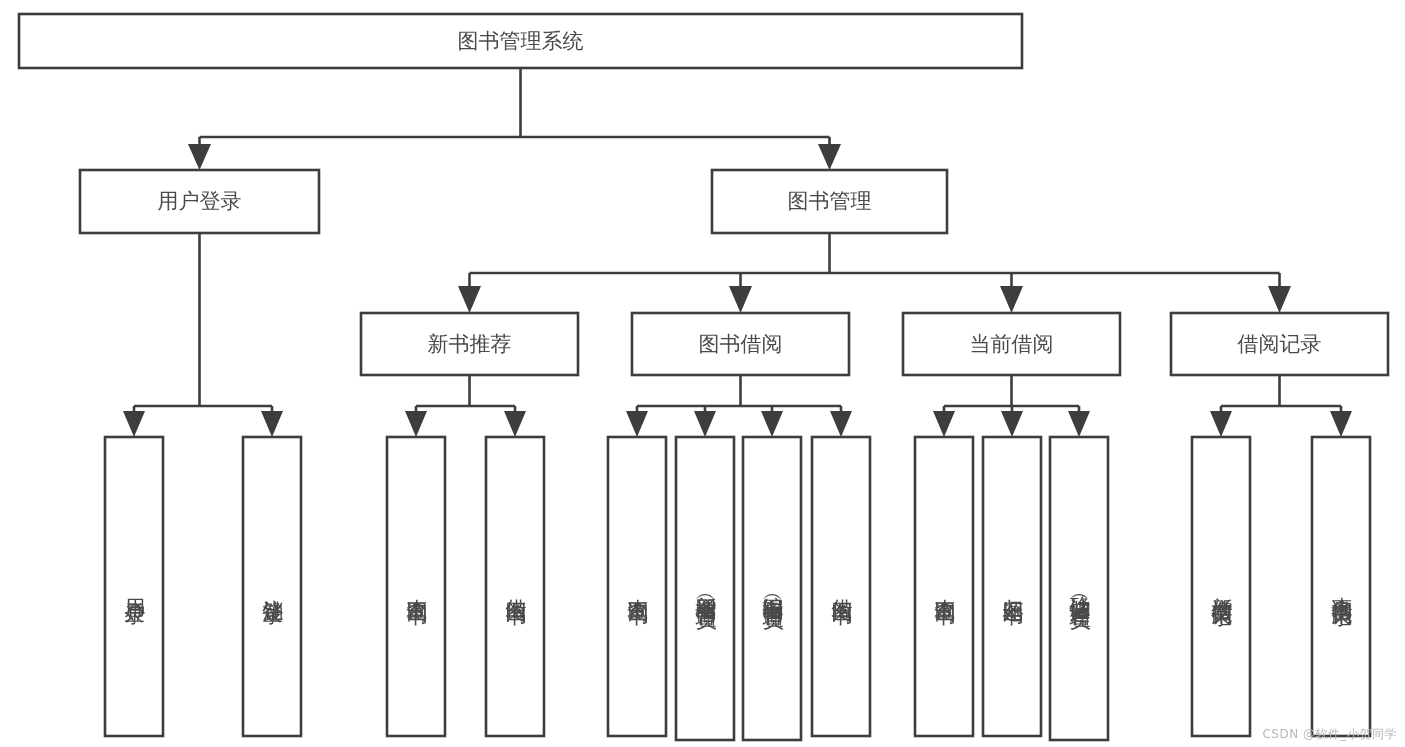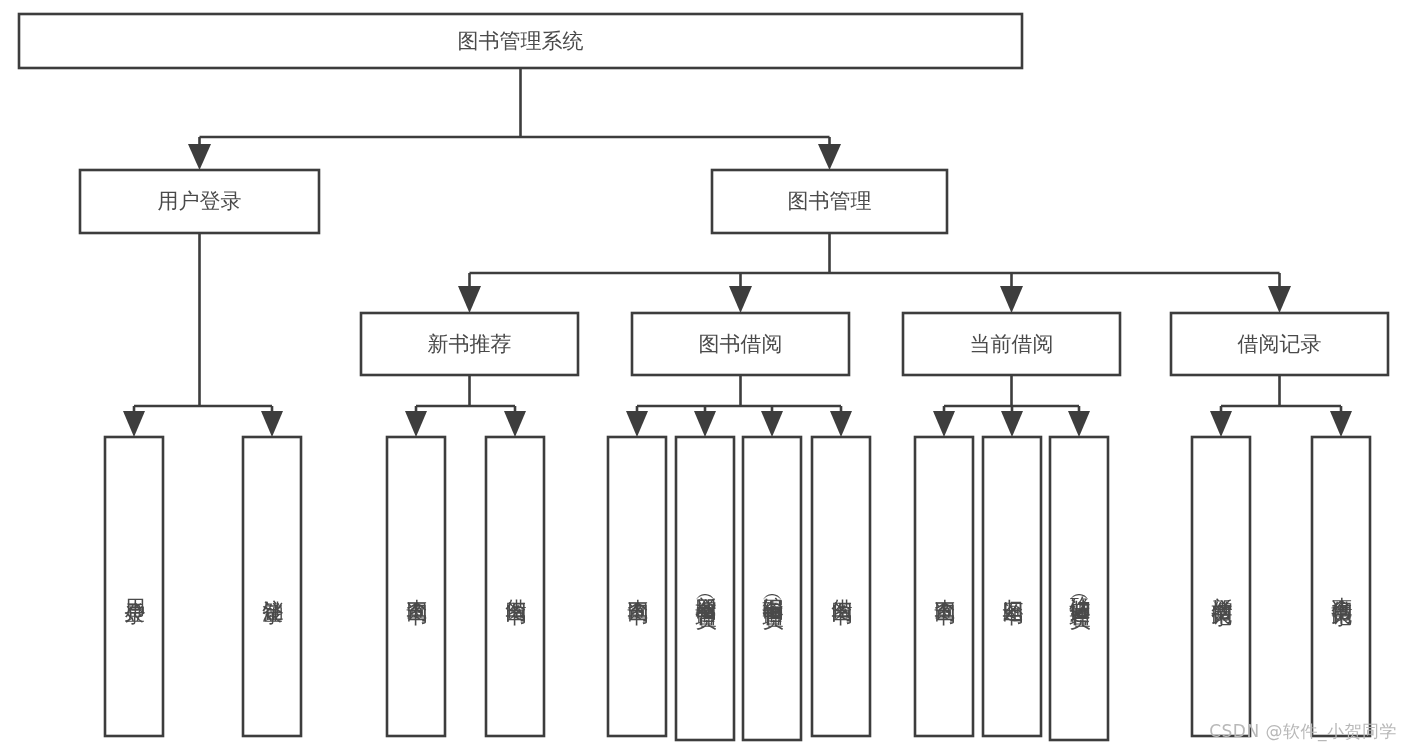--- a/index.html
+++ b/index.html
@@ -52,21 +52,21 @@
     text-orientation: upright;
     letter-spacing: 2px;
     dominant-baseline: middle;
     text-anchor: middle;
   }
   .watermark {
     position: absolute;
     right: 8px;
     bottom: 4px;
     font-family: "DejaVu Sans", "Liberation Sans", sans-serif;
-    font-size: 17px;
+    font-size: 12px;
     color: #b8b8b8;
     white-space: nowrap;
     letter-spacing: 0.5px;
     pointer-events: none;
   }
 </style>
 </head>
 <body>
 
 <svg id="diagram" viewBox="0 0 1405 747" xmlns="http://www.w3.org/2000/svg">

